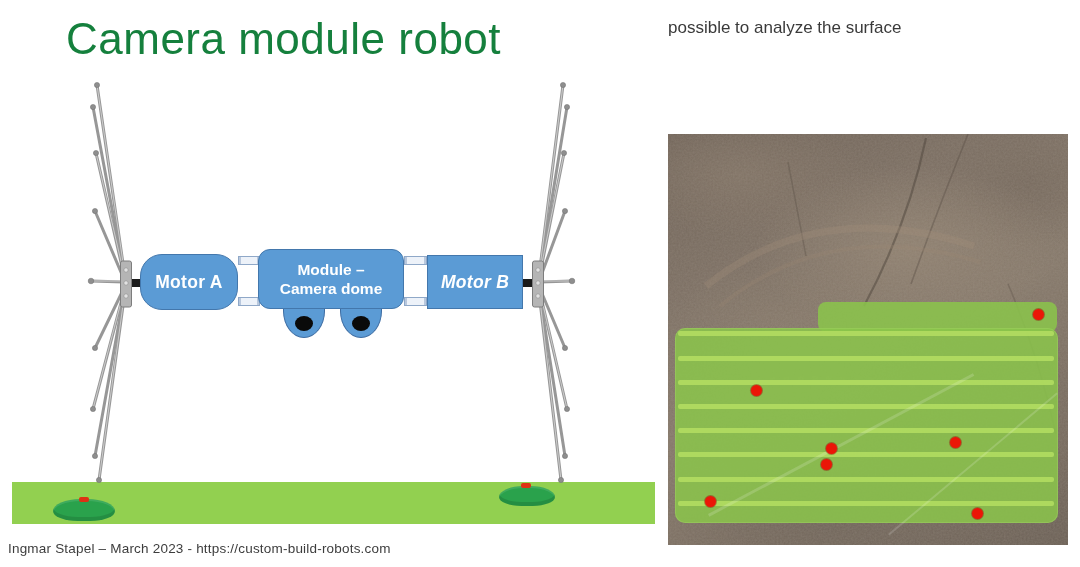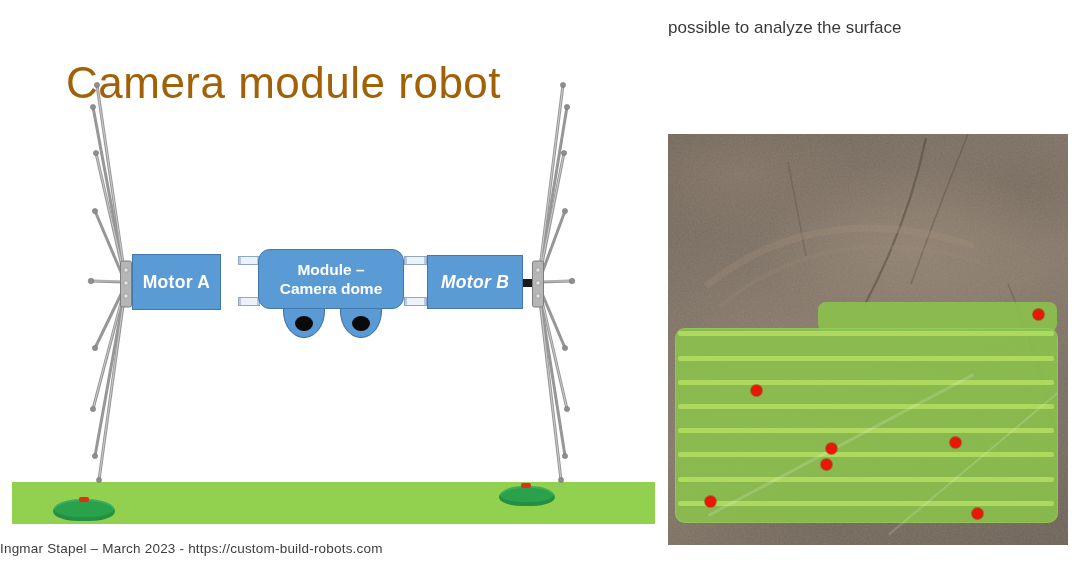--- a/index.html
+++ b/index.html
@@ -6,26 +6,25 @@
   body{
     width:1080px;height:567px;position:relative;overflow:hidden;
     background:#ffffff;
     font-family:"Liberation Sans", sans-serif;
   }
   .abs{position:absolute;}
 
   
   .slide-title{
     left:66px;top:14px;
-    font-size:44px;font-weight:300;color:#a16207;letter-spacing:0.5px;
+    font-size:44px;font-weight:300;color:#15803d;letter-spacing:0.5px;
     font-family:"Liberation Sans", sans-serif;
-    margin-top:44px;
   }
   .footer-credit{
-    left:0;top:541px;font-size:13.5px;color:#3d3d3d;letter-spacing:0.2px;
+    left:8px;top:541px;font-size:13.5px;color:#3d3d3d;letter-spacing:0.2px;
   }
 
   .ground-strip{
     left:12px;top:482px;width:643px;height:42px;
     background:#92D050;
   }
   .disc{
     background:#2AA24C;border-radius:45% 45% 40% 40% / 55% 55% 45% 45%;
     box-shadow:inset 0 -4px 0 rgba(0,0,0,0.12), inset 0 2px 0 rgba(255,255,255,0.10);
   }
@@ -189,21 +188,21 @@
 <div class="abs rail" style="left:404px;top:256px;width:23px;height:9px;"></div>
 <div class="abs rail" style="left:404px;top:297px;width:23px;height:9px;"></div>
 
 <div class="abs dome" style="left:283px;top:305px;width:42px;height:33px;">
   <div class="dome-eye"></div>
 </div>
 <div class="abs dome" style="left:340px;top:305px;width:42px;height:33px;">
   <div class="dome-eye"></div>
 </div>
 
-<div class="abs blue-box motor-box" style="left:132px;top:254px;width:89px;height:56px;">
+<div class="abs blue-box motor-box" style="left:140px;top:254px;width:98px;height:56px;border-radius:22px;">
   <span>Motor A</span>
 </div>
 <div class="abs blue-box module-box" style="left:258px;top:249px;width:146px;height:60px;border-radius:12px;">
   <span>Module –</span>
   <span>Camera dome</span>
 </div>
 <div class="abs blue-box motor-box" style="left:427px;top:255px;width:96px;height:54px;font-style:italic;">
   <span>Motor B</span>
 </div>
 

